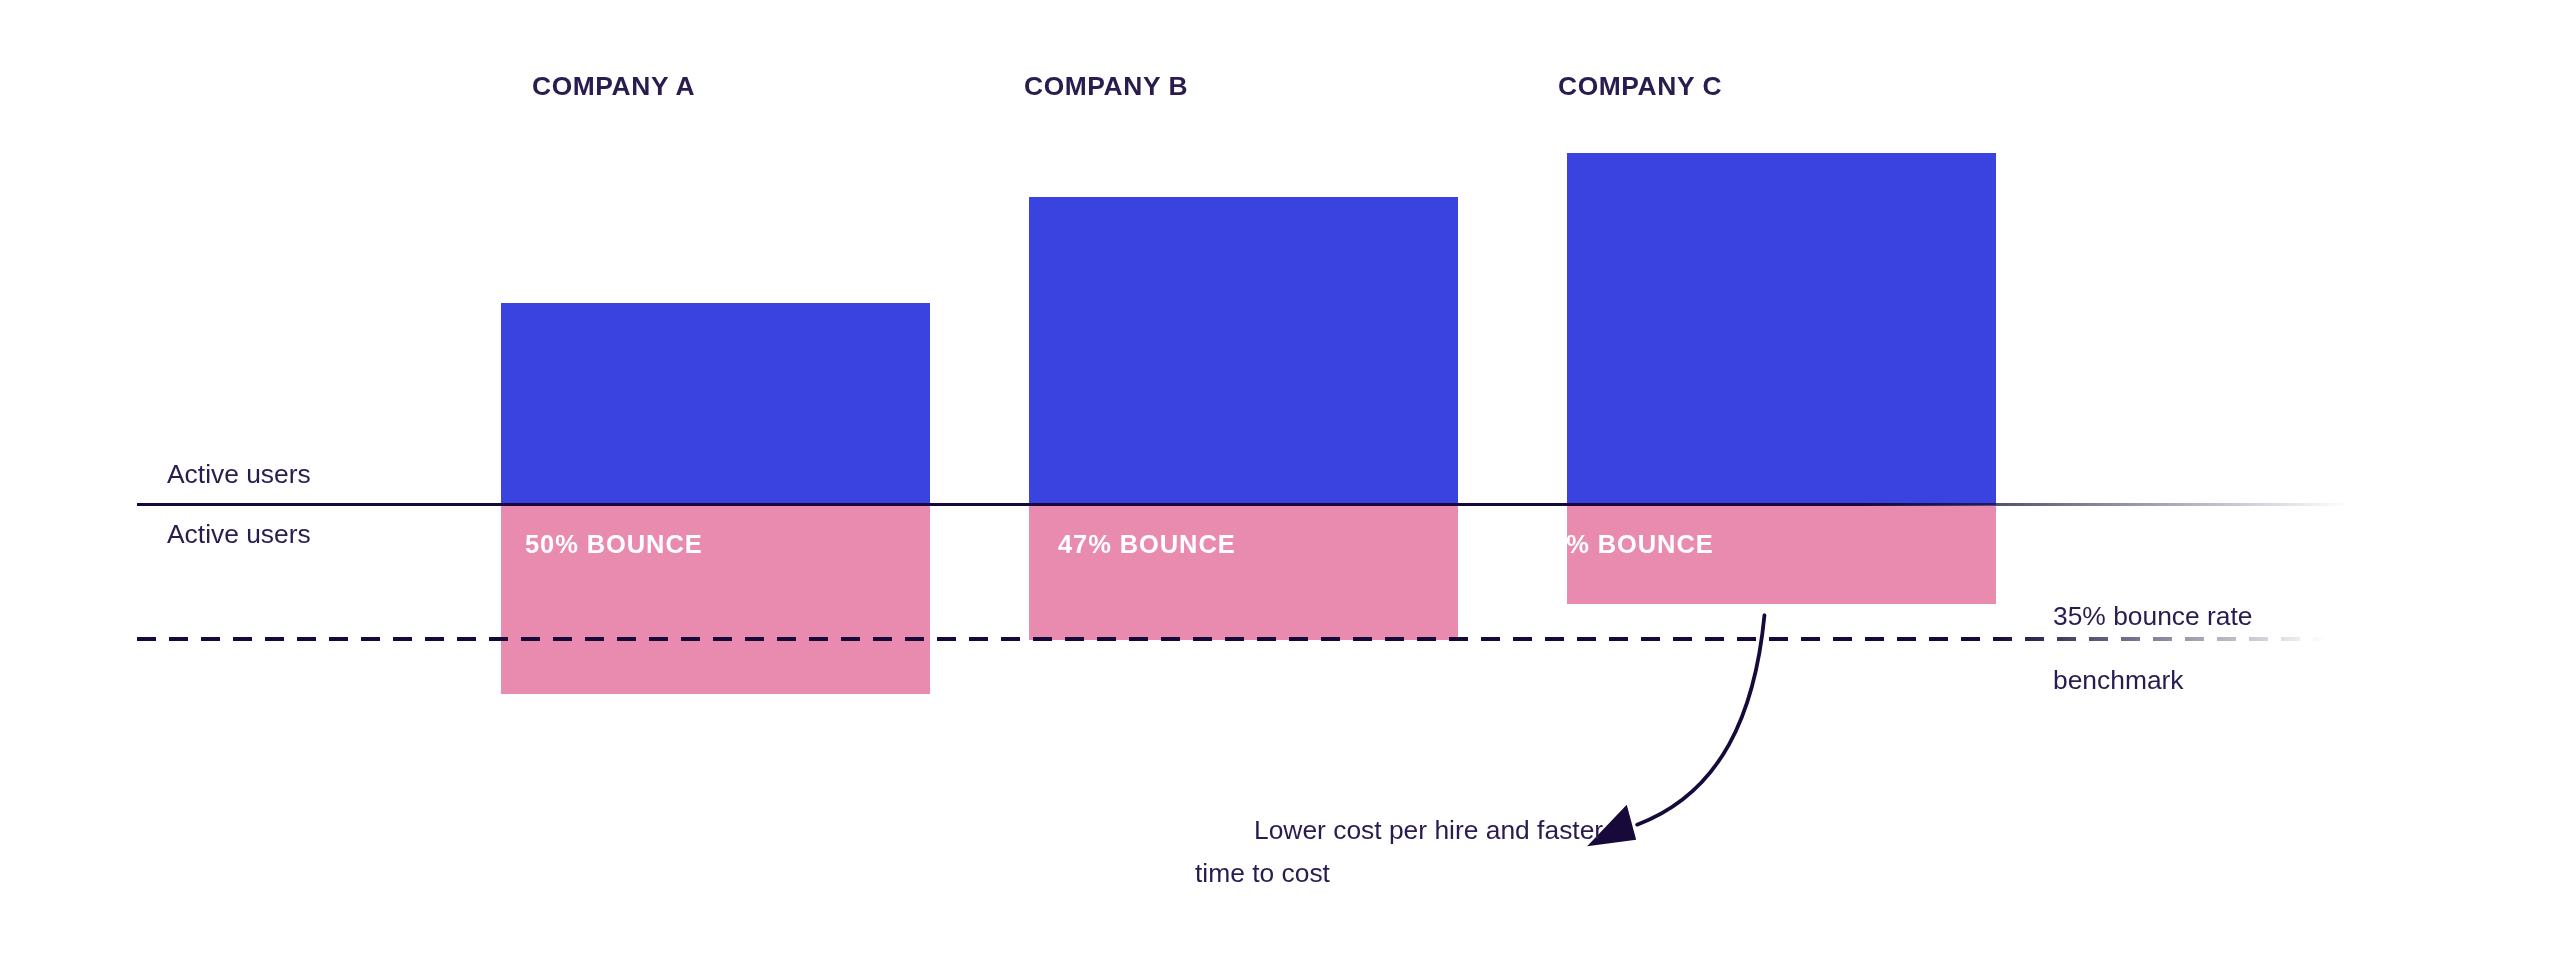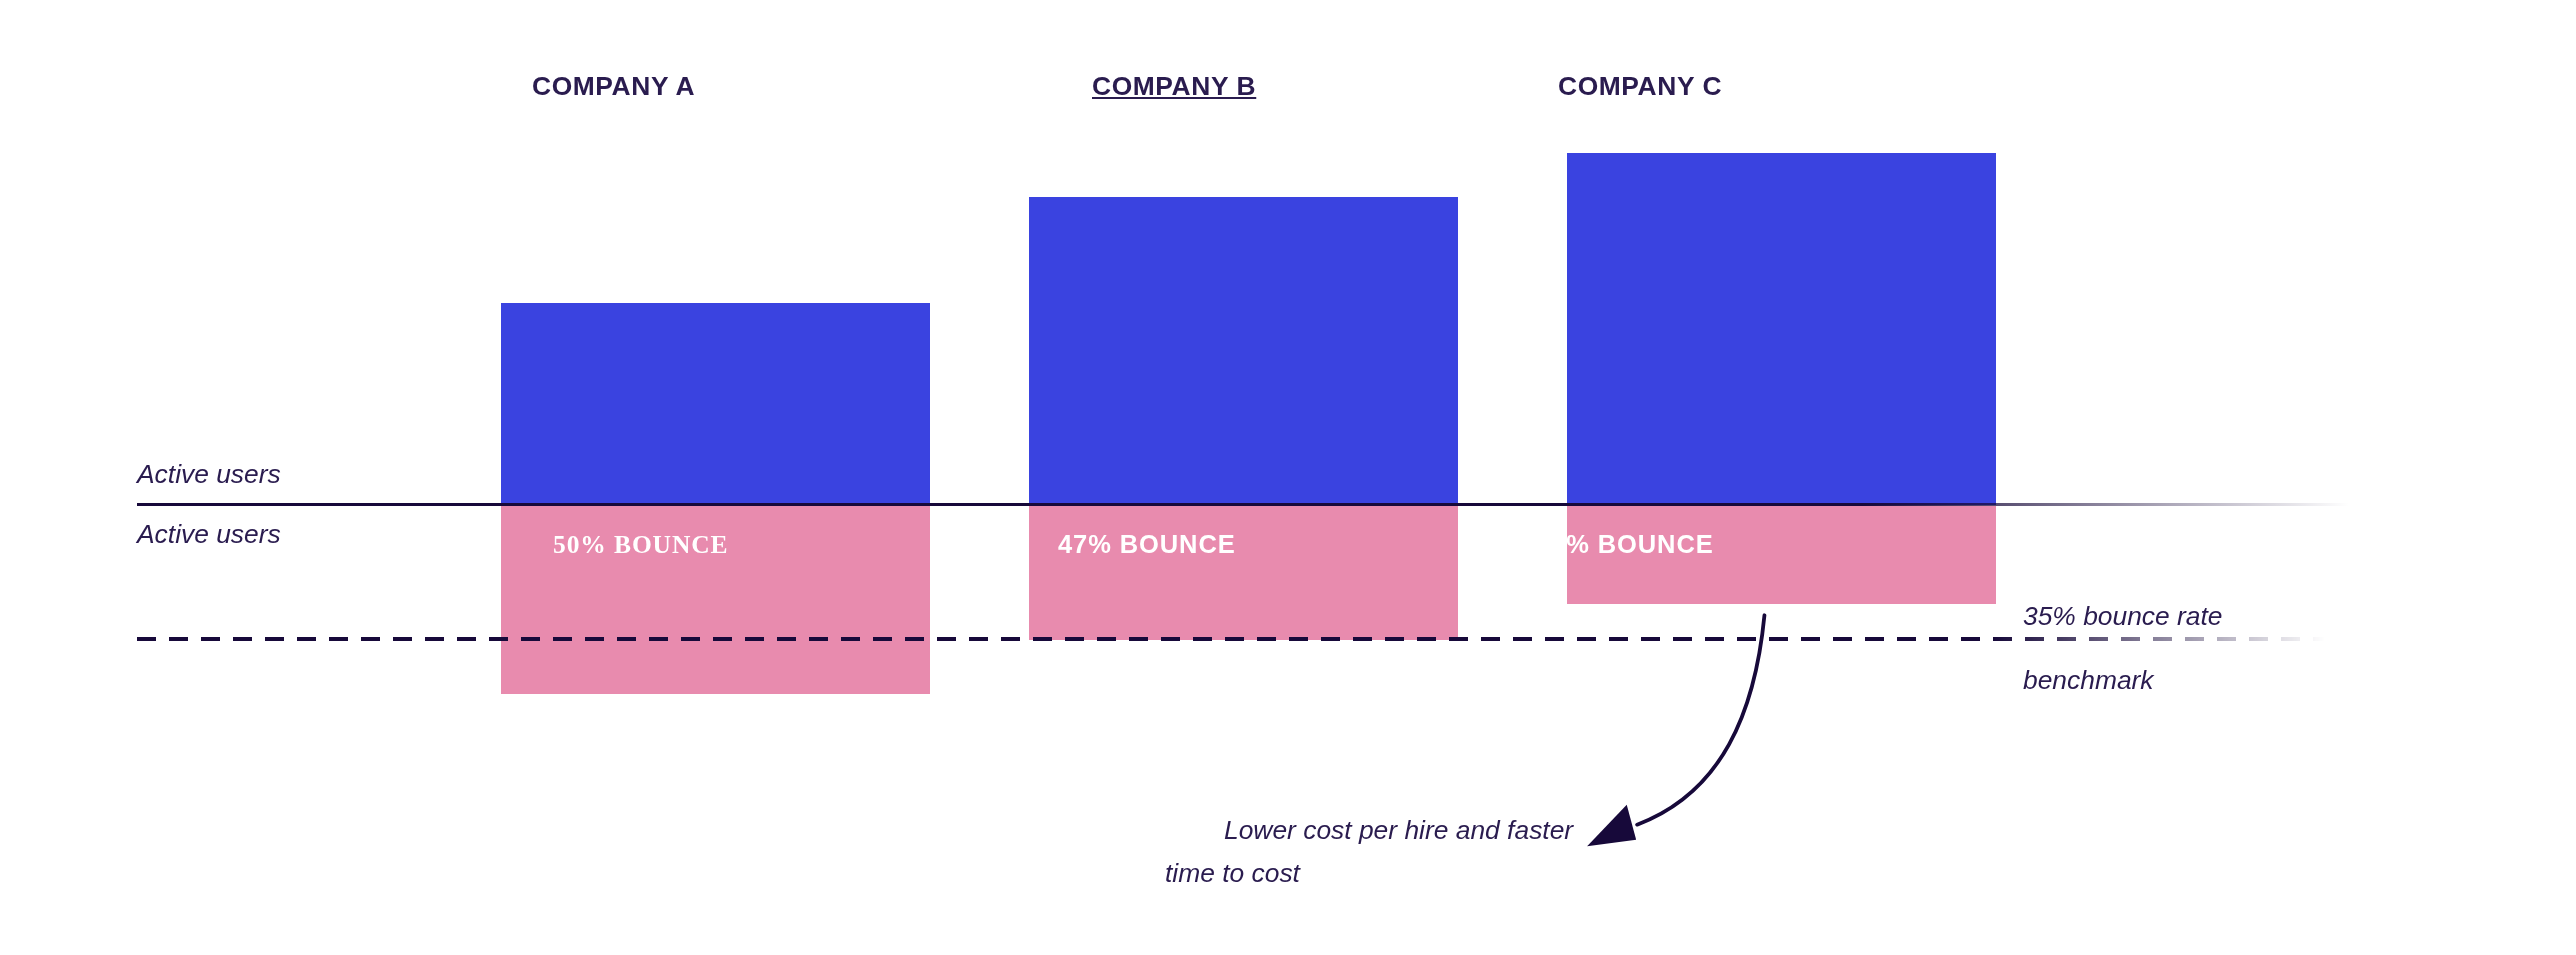--- a/index.html
+++ b/index.html
@@ -34,44 +34,44 @@
   }
   .benchmark-line{
     position:absolute;left:137px;top:637px;width:2210px;height:3.8px;z-index:3;
     background:repeating-linear-gradient(90deg, var(--line) 0px, var(--line) 19px, transparent 19px, transparent 32px);
     -webkit-mask-image:linear-gradient(90deg,#000 84%, rgba(0,0,0,0) 99%);
     mask-image:linear-gradient(90deg,#000 84%, rgba(0,0,0,0) 99%);
   }
 
   
   .italic-label{
-    position:absolute;font-style:italic;font-size:26.4px;
-    color:var(--navy);white-space:nowrap;z-index:5;
+    position:absolute;font-size:26.4px;
+    color:var(--navy);white-space:nowrap;z-index:5;margin-left:30px;
   }
   #active-users-label{left:137px;top:459px;}
   #bounced-users-label{left:137px;top:519px;}
   #benchmark-label-1{left:2023px;top:601px;}
   #benchmark-label-2{left:2023px;top:665px;}
   #annotation-line-1{left:1224px;top:815px;}
   #annotation-line-2{left:1165px;top:858px;}
 
   
   #arrow-svg{position:absolute;left:1539px;top:585px;z-index:4;}
 </style>
 </head>
 <body>
 
 <div class="stage">
 
   <div id="chart-layer">
       <div class="company-title" style="left: 516px;">COMPANY A</div>
       <div class="bar active-bar" style="left: 485px; width: 429px; top: 303px; height: 202px;"></div>
       <div class="bar bounce-bar" style="left: 485px; width: 429px; top: 506px; height: 188px;"></div>
-      <div class="bounce-label" style="left: 537px; font-family: Liberation Serif, serif;">50% BOUNCE</div>
-      <div class="company-title" style="left: 1076px; text-decoration: underline;">COMPANY B</div>
+      <div class="bounce-label" style="left: 509px;">50% BOUNCE</div>
+      <div class="company-title" style="left: 1008px;">COMPANY B</div>
       <div class="bar active-bar" style="left: 1013px; width: 429px; top: 197px; height: 308px;"></div>
       <div class="bar bounce-bar" style="left: 1013px; width: 429px; top: 506px; height: 134px;"></div>
       <div class="bounce-label" style="left: 1042px;">47% BOUNCE</div>
       <div class="company-title" style="left: 1542px;">COMPANY C</div>
       <div class="bar active-bar" style="left: 1551px; width: 429px; top: 153px; height: 352px;"></div>
       <div class="bar bounce-bar" style="left: 1551px; width: 429px; top: 506px; height: 98px;"></div>
       <div class="bounce-label" style="left: 1520px;">30% BOUNCE</div>
     </div>
 
   <div class="divider-line"></div>

